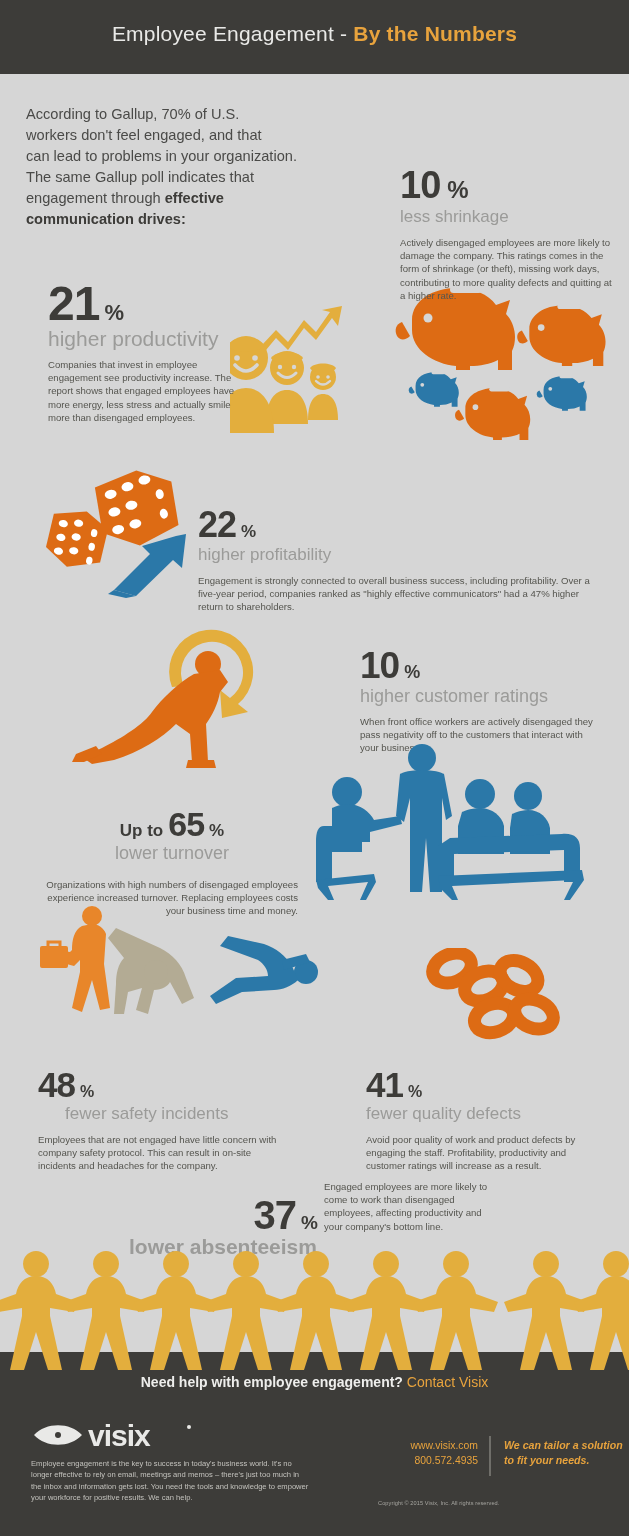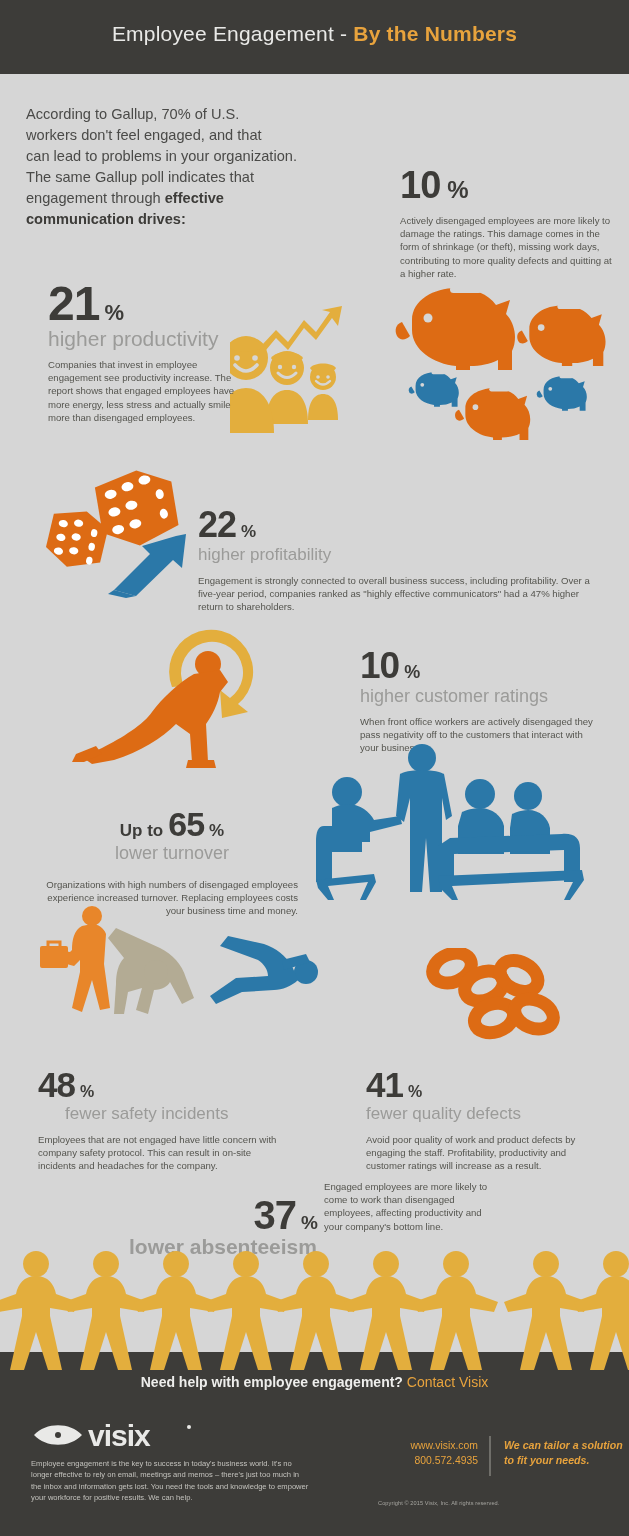--- a/index.html
+++ b/index.html
@@ -200,21 +200,22 @@
         </g>
       </g>
     </svg>
   </div>
 
   <div class="stat" id="stat-shrinkage">
     <div class="num-row">
       <span class="bignum">10</span>
       <span class="pct">%</span>
     </div>
-    <span class="body-copy">Actively disengaged employees are more likely to damage the ratings. This damage comes in the form of shrinkage (or theft), missing work days, contributing to more quality defects and quitting at a higher rate.</span>
+    <span class="sub">less shrinkage</span>
+    <span class="body-copy">Actively disengaged employees are more likely to damage the company. This ratings comes in the form of shrinkage (or theft), missing work days, contributing to more quality defects and quitting at a higher rate.</span>
   </div>
 
   <div class="ill" id="people-group">
     <svg width="150" height="150" viewBox="0 0 150 150">
       <g fill="#e3ae3d">
 
         <path d="M32 45 L46 30 L58 42 L74 20 L86 32 L100 12 L92 10 L112 6 L108 26 L102 18 L86 40 L74 28 L58 50 L46 38 L36 50 Z"></path>
 
         <circle cx="93" cy="77" r="13"></circle>
         <path d="M78 120 C78 102 84 94 93 94 C102 94 108 102 108 120 Z"></path>

